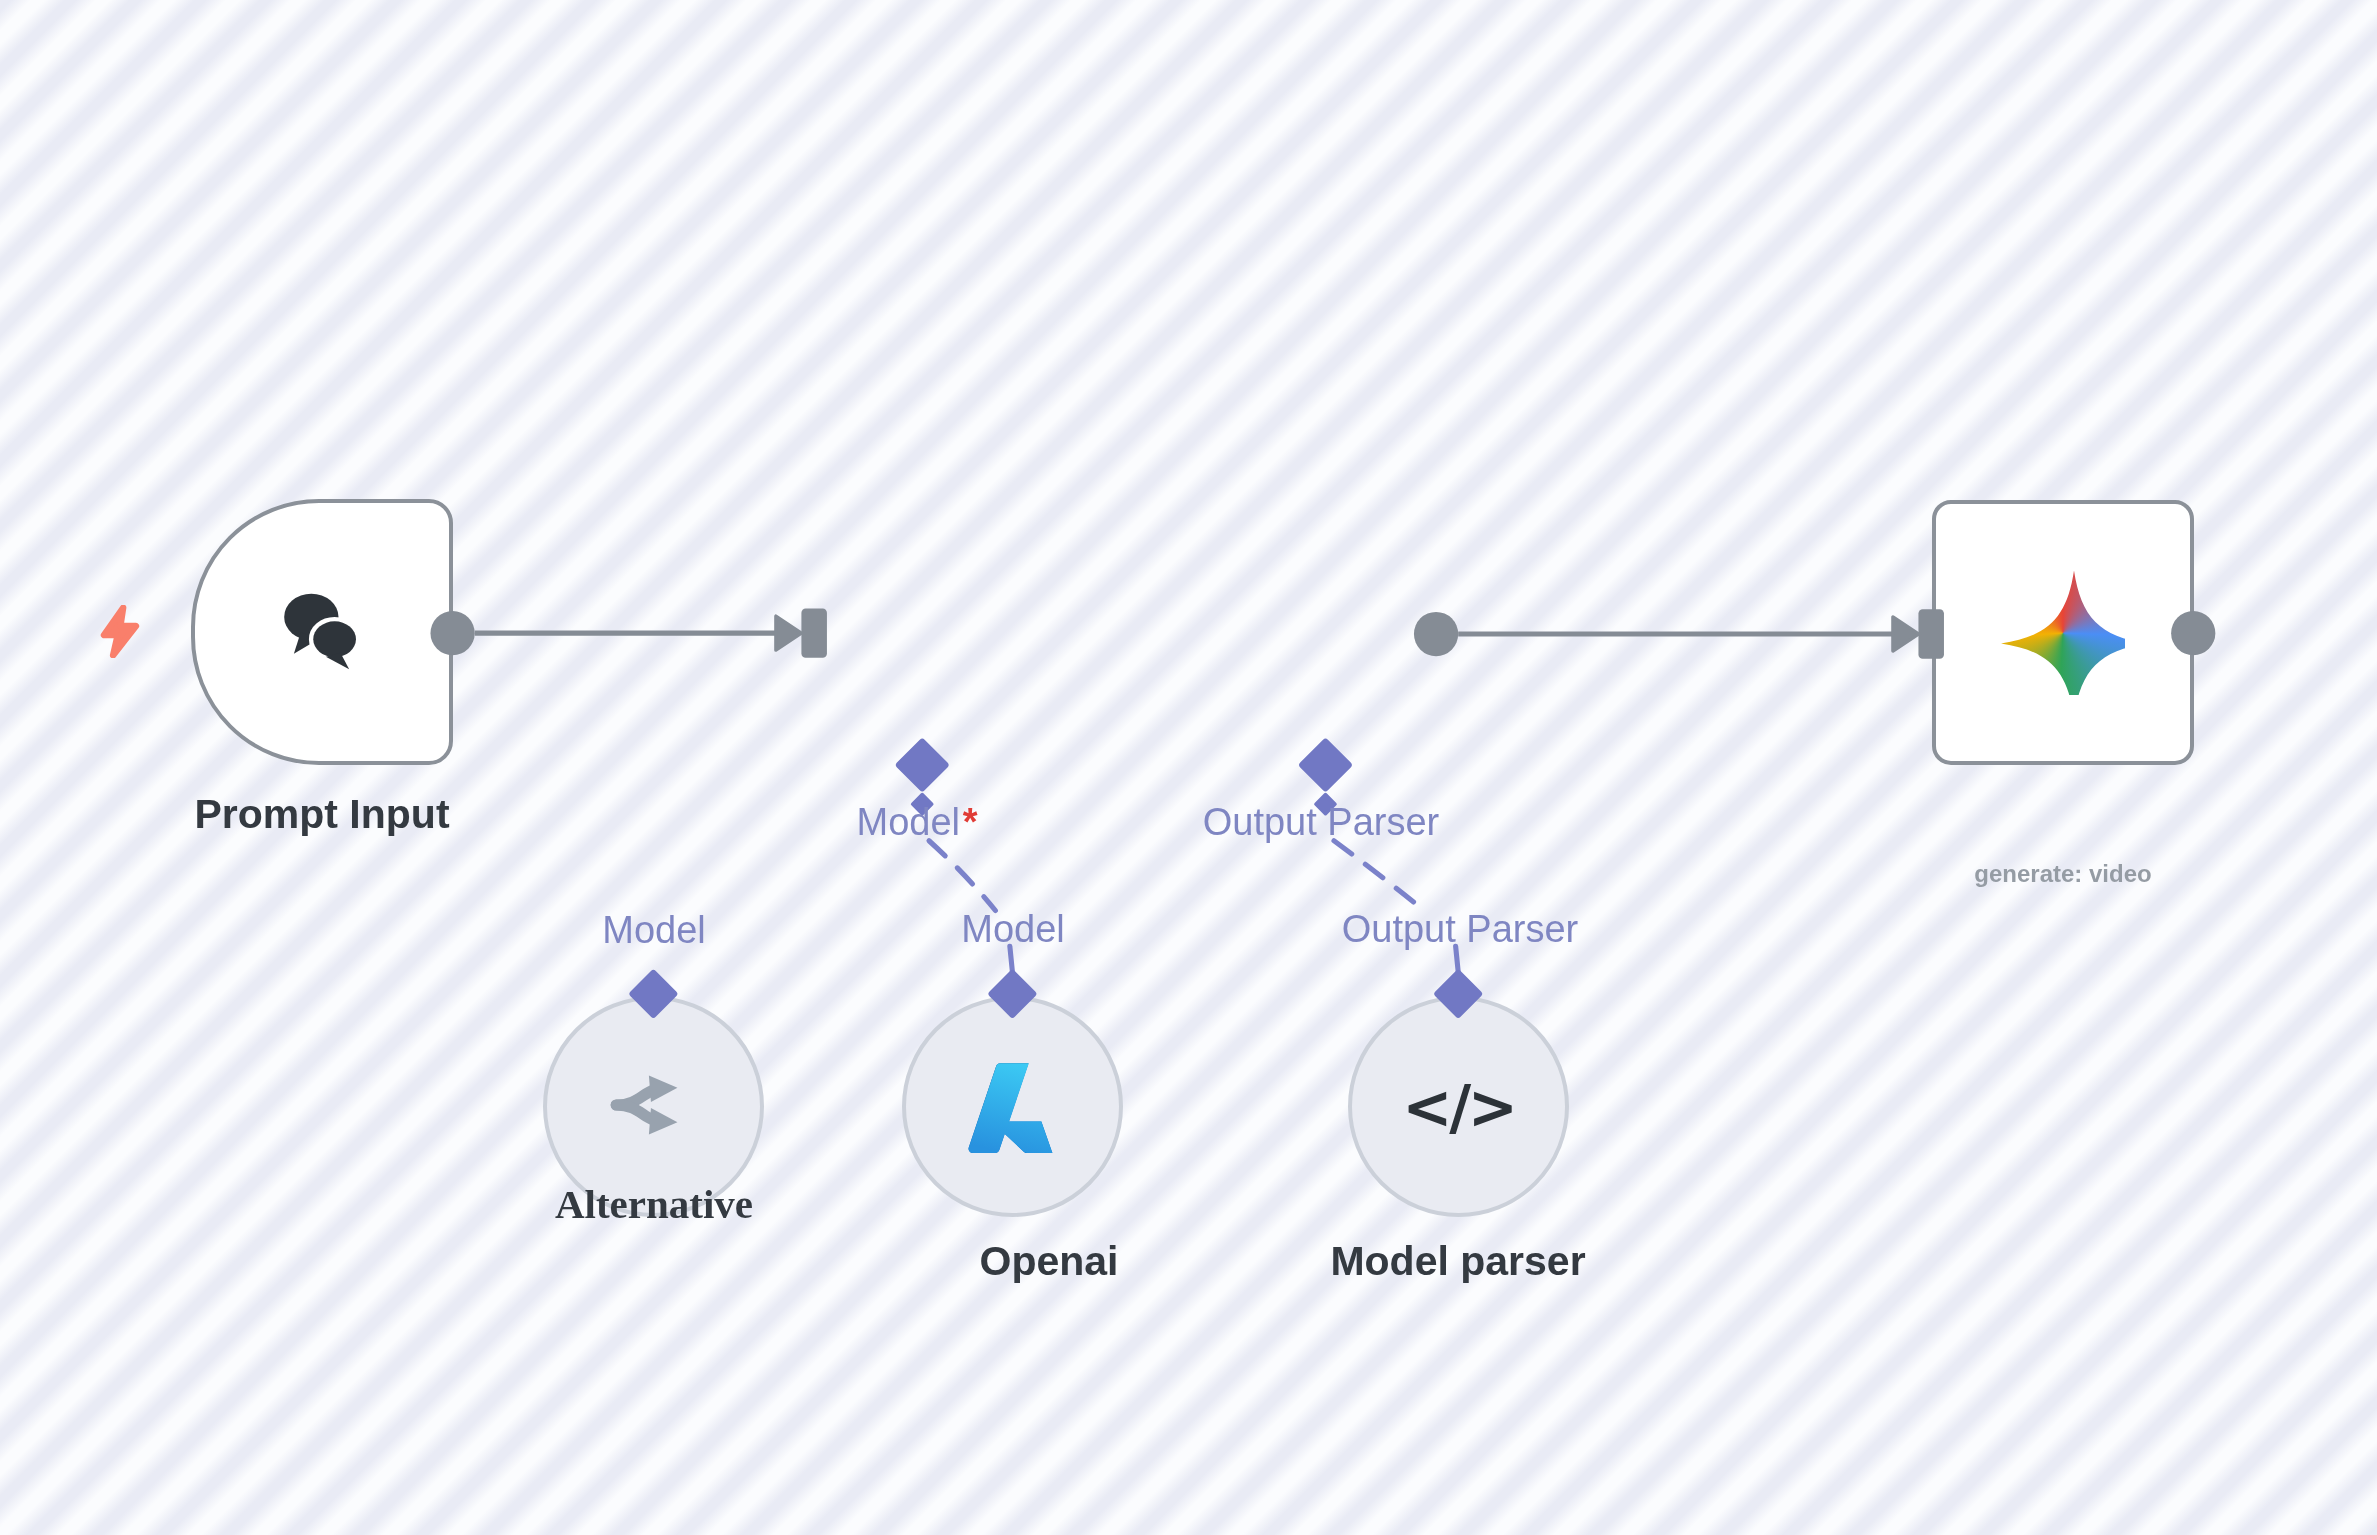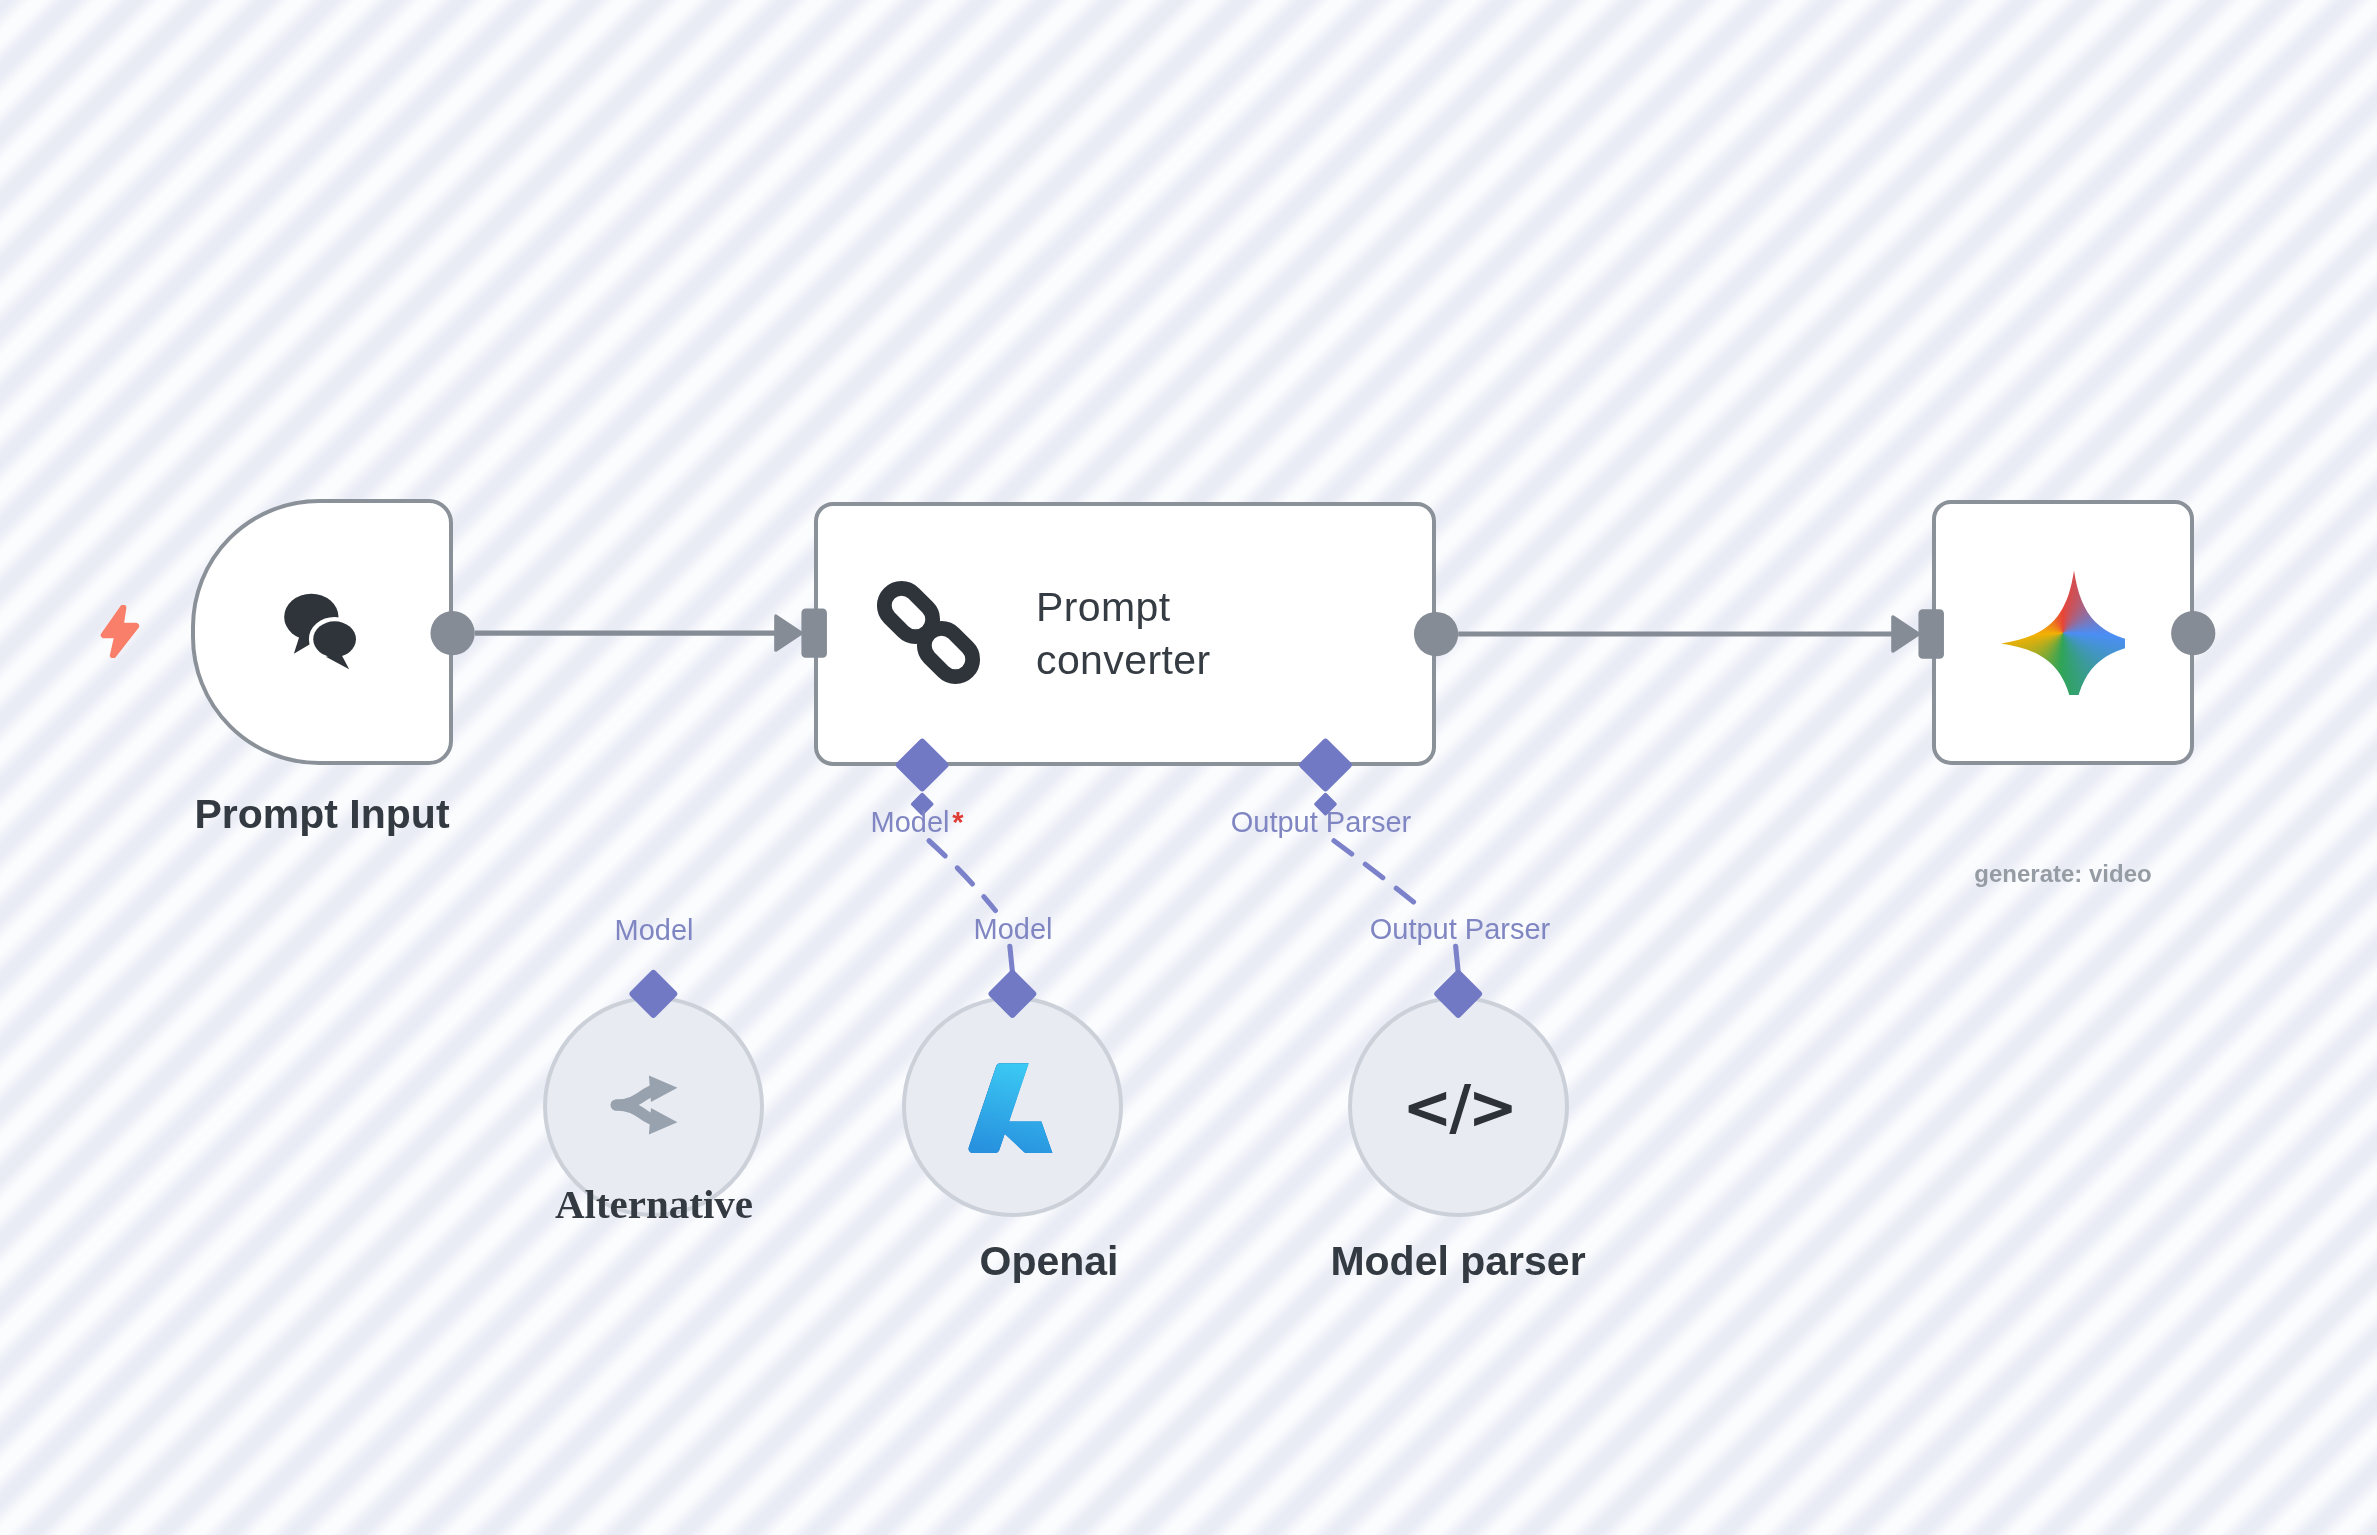--- a/index.html
+++ b/index.html
@@ -44,21 +44,21 @@
   .converter-title{
     margin-left:46px;font-size:41px;line-height:53px;color:#363c43;
     font-weight:500;letter-spacing:0.4px;
   }
   .lbl{
     position:absolute;transform:translate(-50%,-50%);white-space:nowrap;
     z-index:4;text-align:right;
   }
   .lbl-title{font-size:41px;font-weight:600;color:#343a41;}
   .lbl-sub{font-size:24px;font-weight:700;color:#959ca4;}
-  .lbl-handle{font-size:29px;font-weight:400;color:#7f86c2;}
+  .lbl-handle{font-size:38px;font-weight:400;color:#7f86c2;}
   .req{color:#e03c36;font-weight:700;margin-left:2.6px;}
   .code-glyph{
     font-size:60px;font-weight:800;color:#2c3238;letter-spacing:-3.4px;
     font-family:"DejaVu Sans","Liberation Sans",sans-serif;
   }
   .gemini-star{
     width:124px;height:124px;
     background:conic-gradient(from 0deg at 50% 50%,
       #e84436, #4b8ef5 92deg, #2fa457 183deg, #f2b104 266deg, #e84436 360deg);
     clip-path:path('M73 0 C80 47 99 66 146 73 C99 80 80 99 73 146 C66 99 47 80 0 73 C47 66 66 47 73 0 Z');
@@ -90,34 +90,20 @@
         </g>
         <g fill="#2e343a">
           <ellipse cx="63" cy="59" rx="22" ry="18.5"></ellipse>
           <path d="M69 73 L78 90 L54 77 Z"></path>
         </g>
       </svg>
     </span>
   </div>
   <div class="lbl lbl-title" style="left:322px;top:814px;">Prompt Input</div>
 
-  <div class="node node-converter">
-    <span>
-      <svg width="123" height="123" viewBox="0 0 100 100">
-        <g transform="rotate(-45 50 50)" stroke="#2e343a" stroke-width="12" fill="none">
-          <rect x="36" y="5" width="28" height="44" rx="14"></rect>
-          <rect x="36" y="51" width="28" height="44" rx="14"></rect>
-        </g>
-      </svg>
-    </span>
-    <div class="converter-title">
-      <div>Prompt</div>
-      <div>converter</div>
-    </div>
-  </div>
   <div class="lbl lbl-handle" style="left:917px;top:822px;">
     <span>Model</span><span class="req">*</span>
   </div>
   <div class="lbl lbl-handle" style="left:1321px;top:822px;">Output Parser</div>
 
   <div class="node node-video">
     <div class="gemini-star"></div>
   </div>
   <div class="lbl lbl-sub" style="left:2063px;top:874px;">generate: video</div>
 

